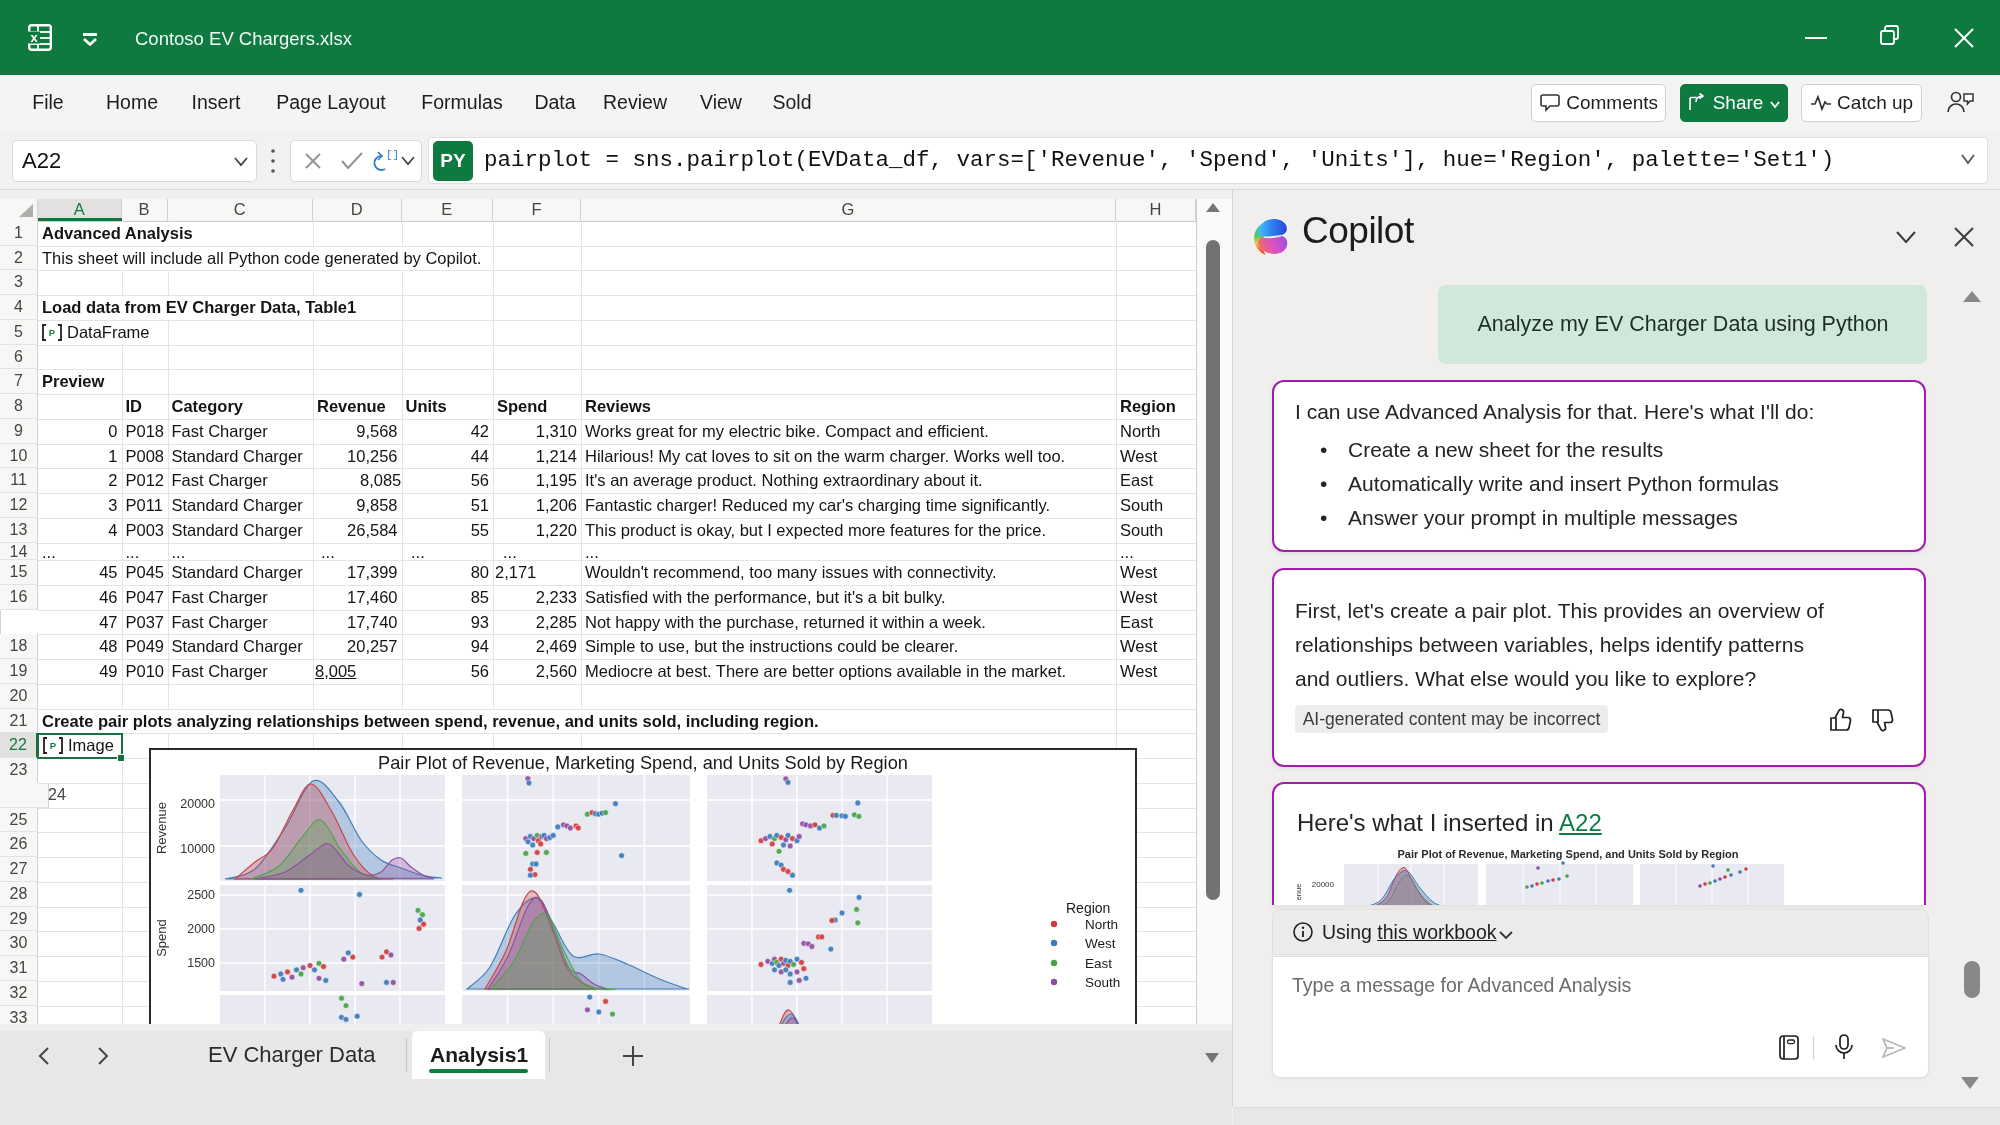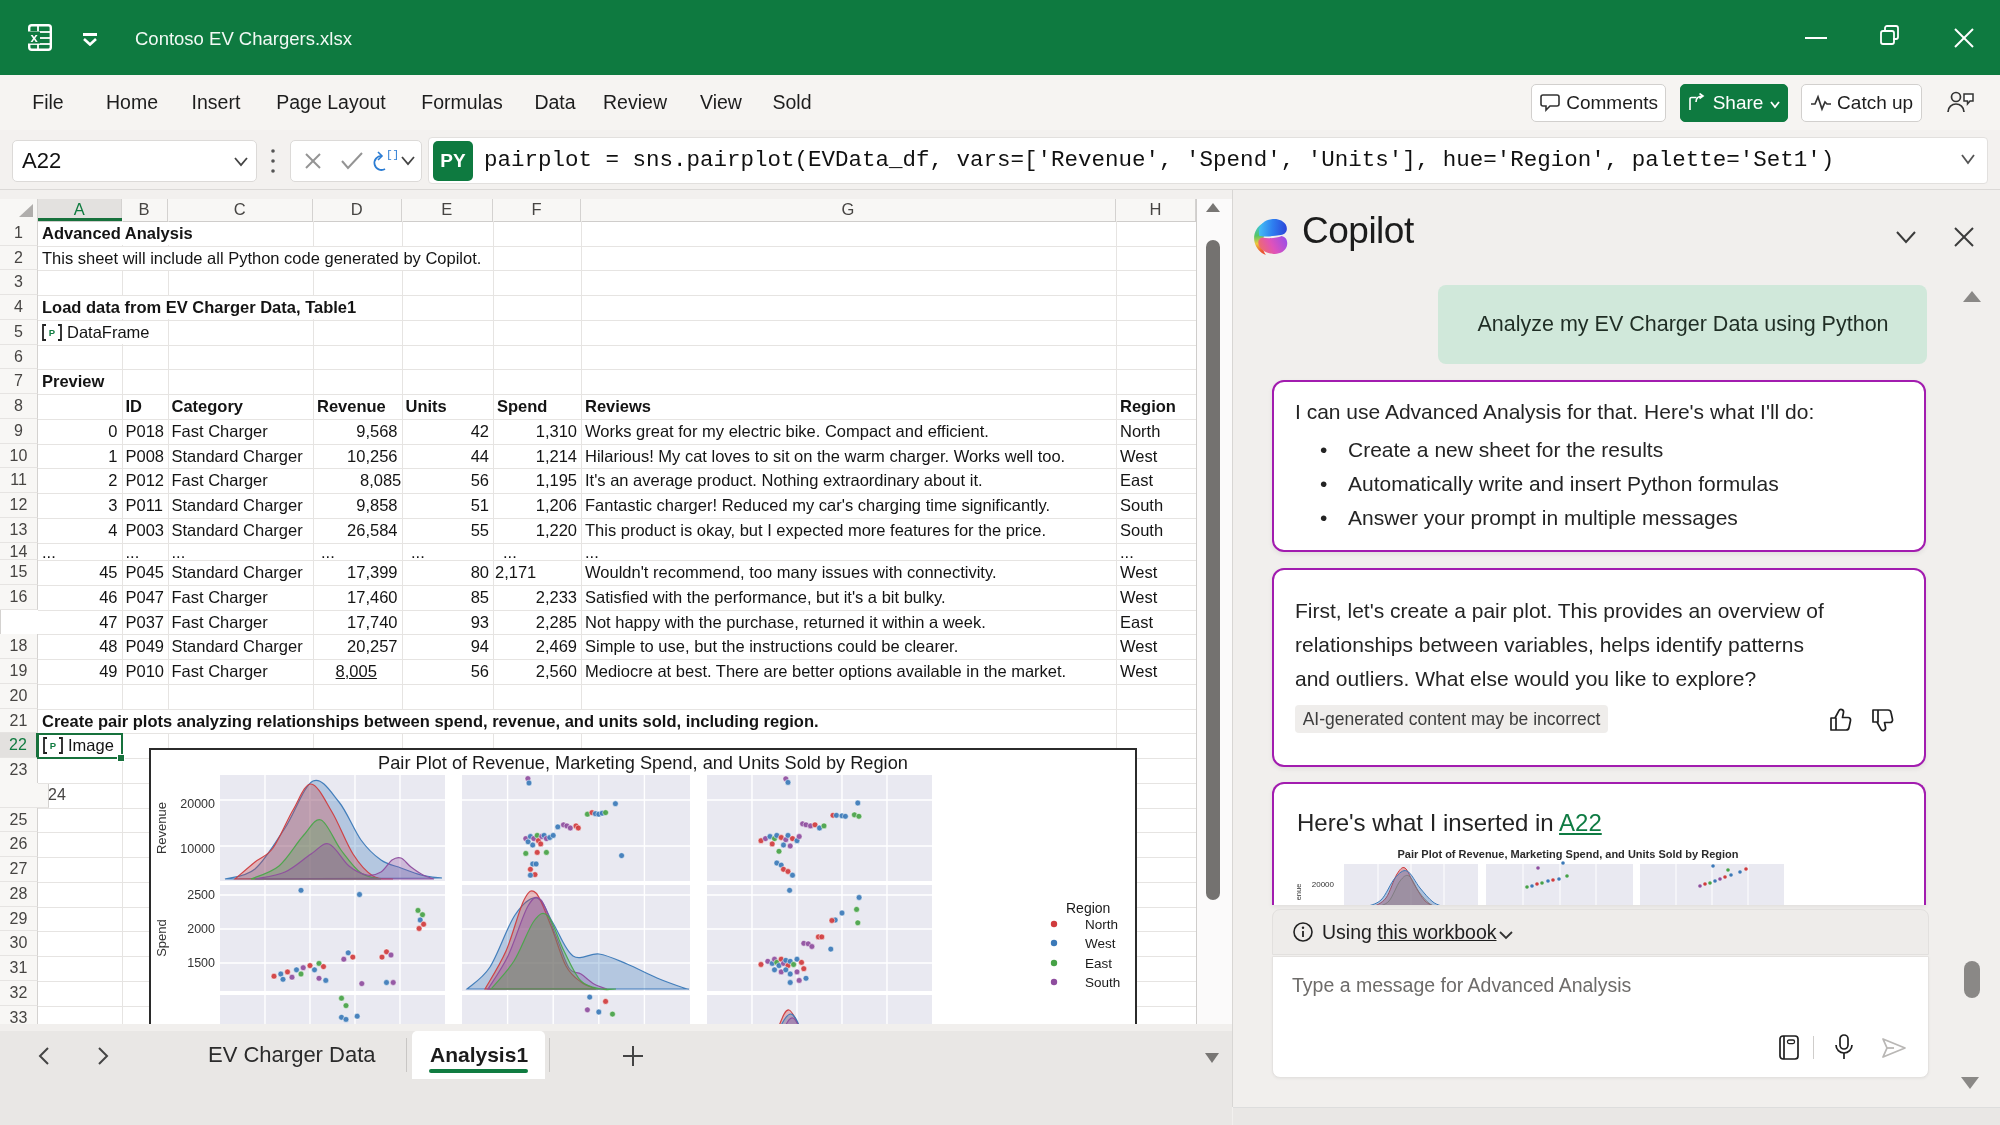--- a/index.html
+++ b/index.html
@@ -279,21 +279,21 @@
 <div class="ct" style="top:436.25px;line-height:23.25px;left:125.5px;">P049</div>
 <div class="ct" style="top:436.25px;line-height:23.25px;left:171.5px;">Standard Charger</div>
 <div class="ct" style="top:436.25px;line-height:23.25px;left:315px;width:82.5px;text-align:right;">20,257</div>
 <div class="ct" style="top:436.25px;line-height:23.25px;left:403.5px;width:85.5px;text-align:right;">94</div>
 <div class="ct" style="top:436.25px;line-height:23.25px;left:495px;width:82px;text-align:right;">2,469</div>
 <div class="ct" style="top:436.25px;line-height:23.25px;left:585px;">Simple to use, but the instructions could be clearer.</div>
 <div class="ct" style="top:436.25px;line-height:23.25px;left:1120px;">West</div>
 <div class="ct" style="top:461.00px;line-height:23.25px;left:40px;width:77.5px;text-align:right;">49</div>
 <div class="ct" style="top:461.00px;line-height:23.25px;left:125.5px;">P010</div>
 <div class="ct" style="top:461.00px;line-height:23.25px;left:171.5px;">Fast Charger</div>
-<div class="ct" style="top:461.00px;line-height:23.25px;left:315px;width:82.5px;text-align:center;text-decoration:underline;">8,005</div>
+<div class="ct" style="top:461.00px;line-height:23.25px;left:315px;width:82.5px;text-align:left;text-decoration:underline;">8,005</div>
 <div class="ct" style="top:461.00px;line-height:23.25px;left:403.5px;width:85.5px;text-align:right;">56</div>
 <div class="ct" style="top:461.00px;line-height:23.25px;left:495px;width:82px;text-align:right;">2,560</div>
 <div class="ct" style="top:461.00px;line-height:23.25px;left:585px;">Mediocre at best. There are better options available in the market.</div>
 <div class="ct" style="top:461.00px;line-height:23.25px;left:1120px;">West</div>
 <div class="ct" style="top:344.50px;line-height:16.00px;left:42px;">...</div>
 <div class="ct" style="top:344.50px;line-height:16.00px;left:125.5px;">...</div>
 <div class="ct" style="top:344.50px;line-height:16.00px;left:171.5px;">...</div>
 <div class="ct" style="top:344.50px;line-height:16.00px;left:321px;">...</div>
 <div class="ct" style="top:344.50px;line-height:16.00px;left:411px;">...</div>
 <div class="ct" style="top:344.50px;line-height:16.00px;left:503px;">...</div>

